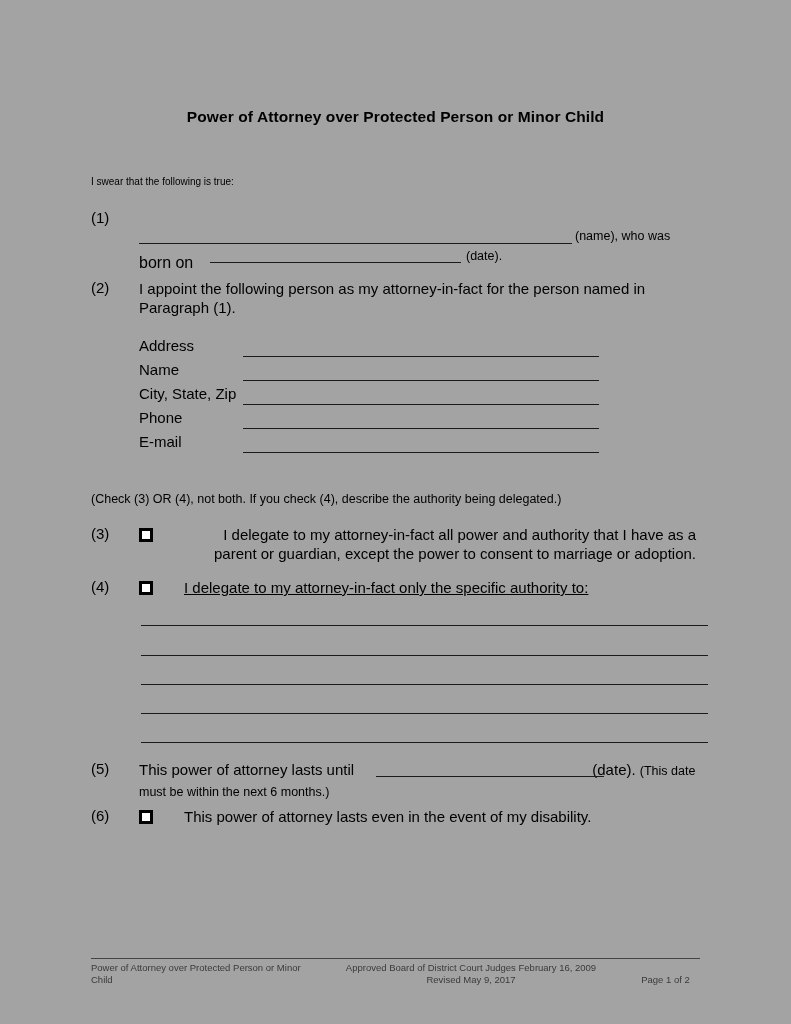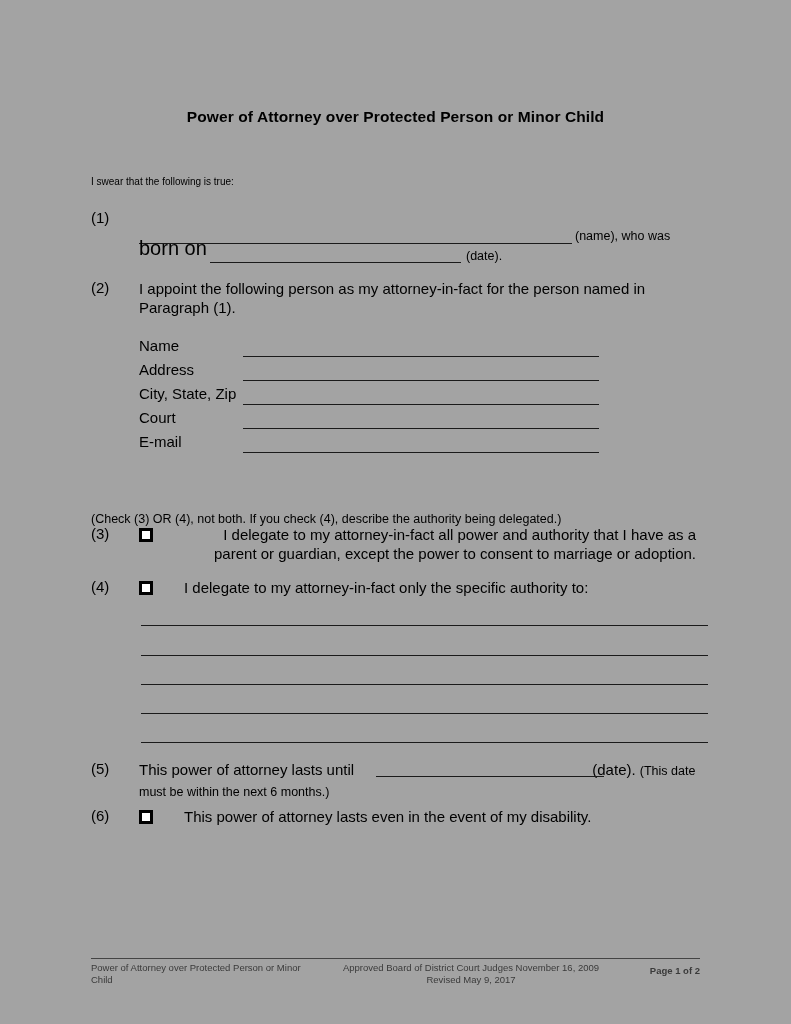--- a/index.html
+++ b/index.html
@@ -93,22 +93,22 @@
 
   .name-tail {
     position: absolute;
     left: 575px;
     top: 229px;
     font-size: 12.5px;
   }
   .bornon {
     position: absolute;
     left: 139px;
-    top: 237px;
-    font-size: 20px;
+    top: 254px;
+    font-size: 16px;
   }
   .date-tail {
     position: absolute;
     left: 466px;
     top: 249px;
     font-size: 12.5px;
   }
 
   
   #item2 { left: 91px; top: 279px; width: 610px; }
@@ -135,35 +135,35 @@
     left: 104px;
     right: 0;
     top: 19px;
     border-top: 1.6px solid #1a1a1a;
   }
 
   
   .check-note {
     position: absolute;
     left: 91px;
-    top: 512px;
+    top: 492px;
     font-size: 12.5px;
     text-align: right;
   }
 
   
   #item3 { left: 91px; top: 525px; width: 620px; }
   #item4 { left: 91px; top: 578px; width: 620px; }
   .item-cb {
     width: 45px;
     flex: 0 0 45px;
     padding-top: 3px;
   }
   #item3 .item-body { width: 512px; text-align: right; }
-  #item4 .item-body { width: 512px; }
+  #item4 .item-body { width: 512px; text-decoration: underline; }
 
   
   #item5 { left: 91px; top: 760px; width: 620px; }
   #item5 .item-body { width: 565px; }
   .small-note { font-size: 12.5px; }
 
   
   #item6 { left: 91px; top: 807px; width: 620px; }
   #item6 .item-body { width: 512px; }
 
@@ -193,24 +193,23 @@
   .footer-center {
     position: absolute;
     left: 230px;
     top: 0;
     width: 300px;
     text-align: center;
   }
   .footer-right {
     position: absolute;
     left: 540px;
-    top: 3px;
+    top: 12px;
     width: 69px;
-    text-align: right;
-    font-weight: bold;
+    text-align: center;
   }
 </style>
 </head>
 <body>
 
 <div class="page">
 
   <div class="doc-title">Power of Attorney over Protected Person or Minor Child</div>
 
   <div class="intro">I swear that the following is true:</div>
@@ -224,33 +223,33 @@
   <div class="rule" style="left:210px; top:262px; width:251px;"></div>
   <div class="date-tail">(date).</div>
 
   <div class="item" id="item2">
     <div class="item-num">(2)</div>
     <div class="item-body">I appoint the following person as my attorney-in-fact for the person named in Paragraph (1).</div>
   </div>
 
   <div class="fields">
     <div class="field-row">
+      <span class="field-label">Address</span>
+      <span class="field-rule"></span>
+    </div>
+    <div class="field-row">
       <span class="field-label">Name</span>
       <span class="field-rule"></span>
     </div>
     <div class="field-row">
-      <span class="field-label">Address</span>
-      <span class="field-rule"></span>
-    </div>
-    <div class="field-row">
       <span class="field-label">City, State, Zip</span>
       <span class="field-rule"></span>
     </div>
     <div class="field-row">
-      <span class="field-label">Court</span>
+      <span class="field-label">Phone</span>
       <span class="field-rule"></span>
     </div>
     <div class="field-row">
       <span class="field-label">E-mail</span>
       <span class="field-rule"></span>
     </div>
   </div>
 
   <div class="check-note">(Check (3) OR (4), not both. If you check (4), describe the authority being delegated.)</div>
 
@@ -291,19 +290,19 @@
     <div class="item-cb">
       <span class="cbox-std"></span>
     </div>
     <div class="item-body">This power of attorney lasts even in the event of my disability.</div>
   </div>
 
   <div class="footer-rule"></div>
   <div class="footer">
     <div class="footer-left">Power of Attorney over Protected Person or Minor Child</div>
     <div class="footer-center">
-      <div>Approved Board of District Court Judges November 16, 2009</div>
+      <div>Approved Board of District Court Judges February 16, 2009</div>
       <div>Revised May 9, 2017</div>
     </div>
     <div class="footer-right">Page 1 of 2</div>
   </div>
 
 </div>
 
 </body></html>

